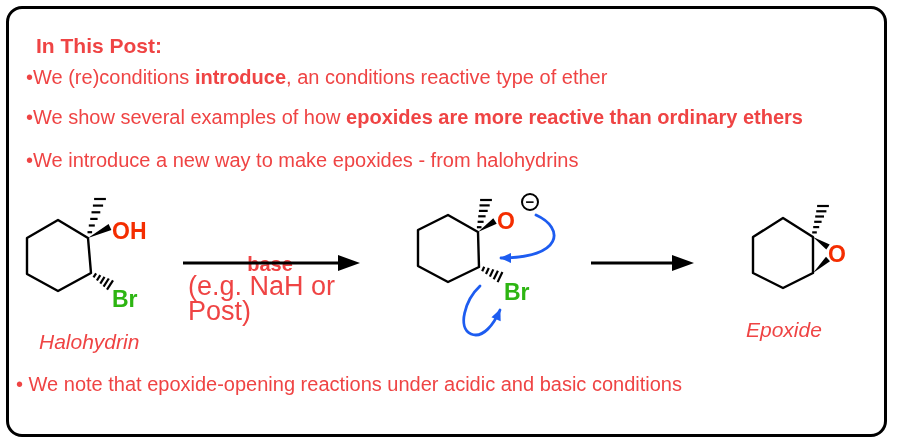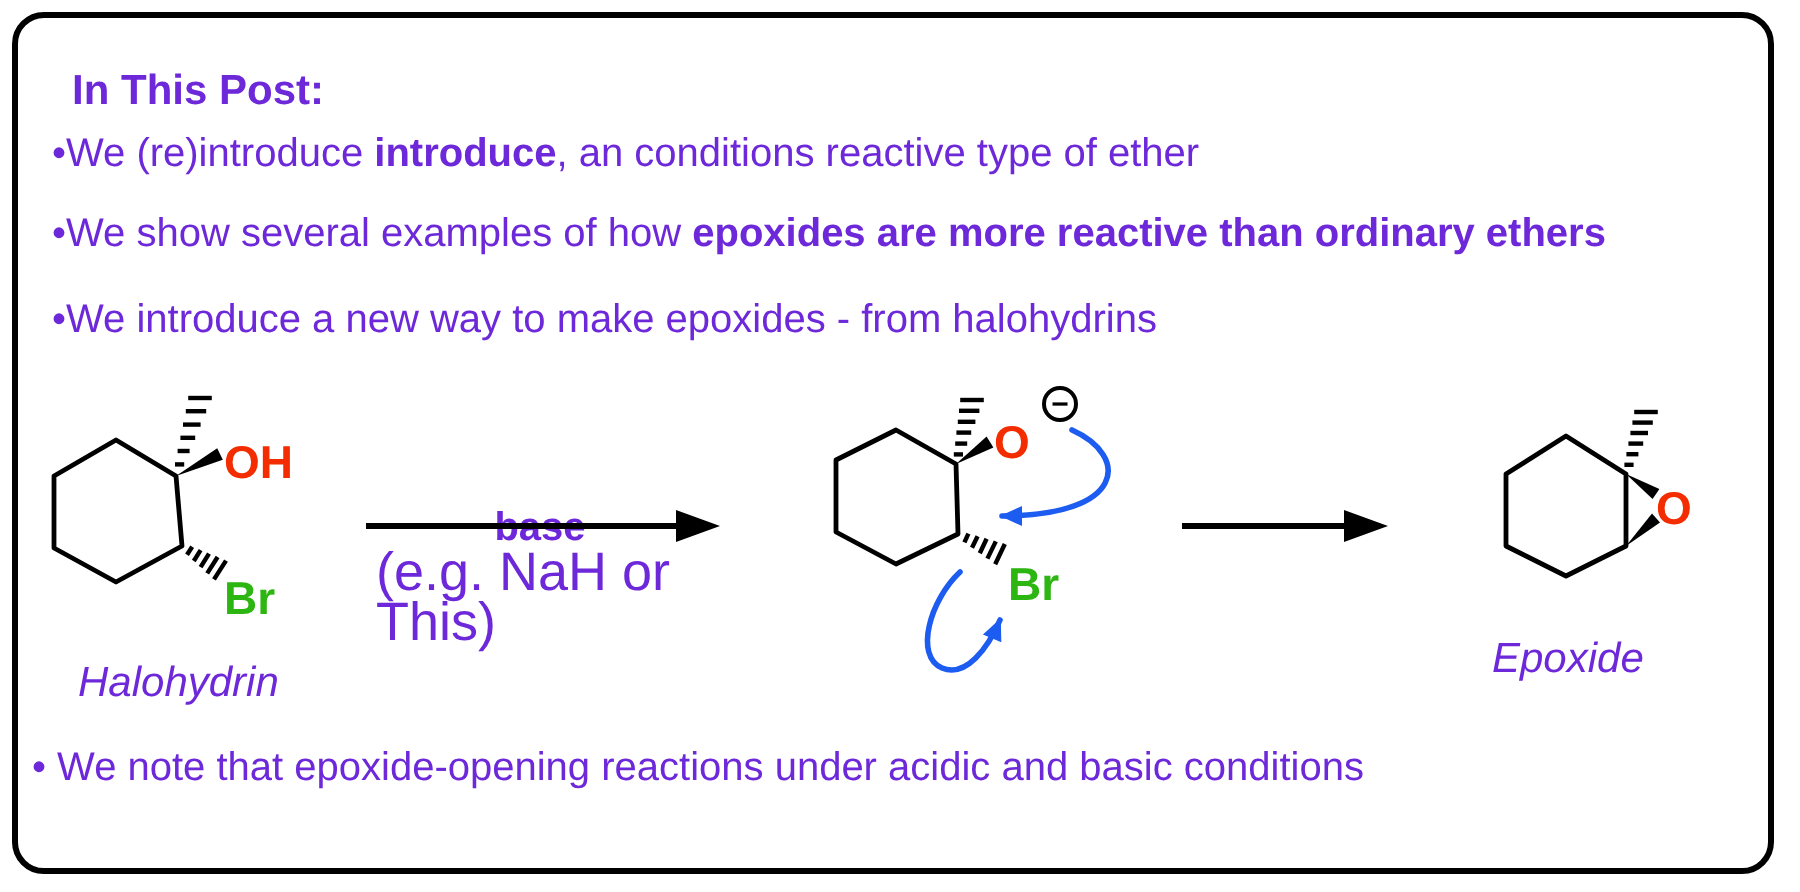--- a/index.html
+++ b/index.html
@@ -1,18 +1,18 @@
 <!DOCTYPE html>
 <html style="--red: #f42d00; --green: #2db512; --blue: #1d5cf0; --black: #000000;"><head>
 <meta charset="utf-8">
 <style>
   html,body{margin:0;padding:0;background:#fff;}
   #canvas{
     position:relative;width:896px;height:446px;background:#fff;overflow:hidden;
-    font-family:"Liberation Sans","DejaVu Sans",sans-serif;color:#6d28d9;
+    font-family:"Liberation Sans","DejaVu Sans",sans-serif;color:#ef4444;
   }
   .frame{
     position:absolute;left:6px;top:6px;right:9px;bottom:9px;
     border:3px solid #000;border-radius:16px;
   }
   .abs{position:absolute;white-space:nowrap;}
   .title{font-size:21px;font-weight:bold;}
   .bullet{font-size:20px;}
   .bullet .b{font-weight:bold;}
   .cond{font-size:27px;}
@@ -34,21 +34,21 @@
   .charge-minus{font-size:15px;font-weight:bold;fill:#000;}
 </style>
 </head>
 <body>
 
 <div id="canvas">
   <div class="frame"></div>
 
   <div class="abs title" style="left:36px;top:34px;">In This Post:</div>
 
-  <div class="abs bullet" style="left:26px;top:66px;"><span>•We (re)introduce </span><span class="b">introduce</span><span>, an conditions reactive type of ether</span></div>
+  <div class="abs bullet" style="left:26px;top:66px;"><span>•We (re)conditions </span><span class="b">introduce</span><span>, an conditions reactive type of ether</span></div>
 
   <div class="abs bullet" style="left:26px;top:149px;"><span>•We introduce a new way to make epoxides - from halohydrins</span><span class="b"></span><span></span></div>
 
   <div class="abs bullet" style="left:26px;top:106px;"><span>•We show several examples of how </span><span class="b">epoxides are more reactive than ordinary ethers</span><span></span></div>
 
   <svg style="left:18px;top:196px;" width="150" height="125" viewBox="0 0 150 125">
     <polygon class="bond" points="40,24 70,42 73,77 40,95 9,78 9,42" fill="none"></polygon>
     <g class="hash">
       <line x1="69.5" y1="36.2" x2="74.1" y2="36.2"></line>
       <line x1="70.8" y1="29.5" x2="76.8" y2="29.5"></line>
@@ -69,21 +69,21 @@
     <text class="atom green" x="94" y="111">Br</text>
   </svg>
   <div class="abs mol-label" style="left:39px;top:330px;">Halohydrin</div>
 
   <div class="abs base-label" style="left:180px;top:229px;width:180px;">base</div>
   <svg style="left:180px;top:250px;" width="185" height="26" viewBox="0 0 185 26">
     <line class="rxn-line" x1="3" y1="13" x2="159" y2="13"></line>
     <polygon class="rxn-head" points="158,5 180,13 158,21"></polygon>
   </svg>
   <div class="abs cond" style="left:188px;top:271px;">(e.g. NaH or</div>
-  <div class="abs cond" style="left:188px;top:296px;">This)</div>
+  <div class="abs cond" style="left:188px;top:296px;">Post)</div>
 
   <svg style="left:405px;top:188px;" width="175" height="155" viewBox="0 0 175 155">
     <defs>
       <marker id="bluehead" markerUnits="userSpaceOnUse" markerWidth="14" markerHeight="12" refX="11" refY="6" orient="auto">
         <path class="bluehead" d="M1,1 L12,6 L1,11 z"></path>
       </marker>
     </defs>
     <polygon class="bond" points="43,27 73,44 74,79 43,94 13,78 13,42" fill="none"></polygon>
     <g class="hash">
       <line x1="71.9" y1="39.2" x2="76.5" y2="39.2"></line>

